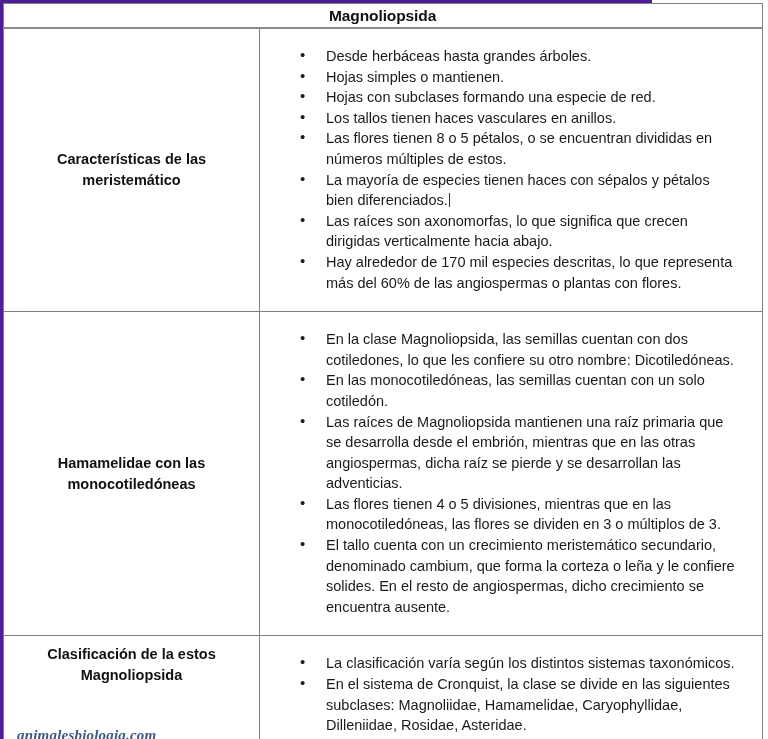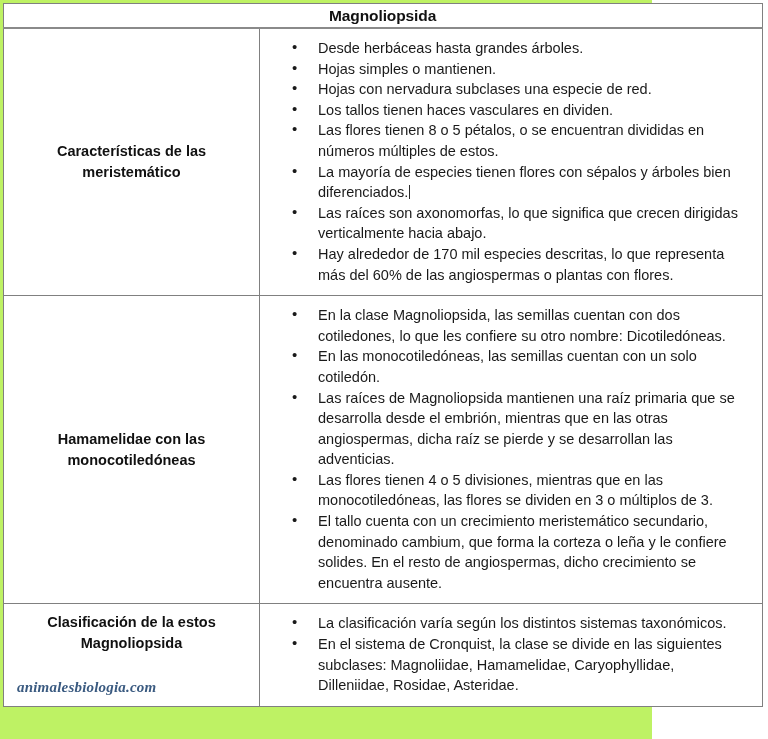--- a/index.html
+++ b/index.html
@@ -12,21 +12,21 @@
     height: 739px;
     font-family: "Liberation Sans", sans-serif;
     color: #1a1a1a;
     overflow: hidden;
   }
 
   .page {
     position: relative;
     width: 652px;
     height: 739px;
-    background: #bef264;
+    background: #4c1d95;
   }
 
   table.info-table {
     position: absolute;
     left: 3px;
     top: 3px;
     width: 760px;
     border-collapse: collapse;
     table-layout: fixed;
     background: #ffffff;
@@ -102,21 +102,21 @@
 
   
   .content-cell {
     vertical-align: top;
     padding: 5px 10px 6px 14px !important;
     font-size: 14.5px;
     line-height: 20.6px;
   }
 
   ul.bullets {
-    margin: 4px;
+    margin: 12px;
     padding: 0;
     list-style: none;
   }
   ul.bullets > li {
     position: relative;
     padding-left: 40px;
     margin: 0 0 0 0;
     color: #1a1a1a;
   }
   ul.bullets > li::before {
@@ -156,24 +156,24 @@
 
       <tr>
         <td class="label-cell">
           <span class="label-text">Características de las</span>
           <span class="label-text">meristemático</span>
         </td>
         <td class="content-cell">
           <ul class="bullets">
             <li>Desde herbáceas hasta grandes árboles.</li>
             <li>Hojas simples o mantienen.</li>
-            <li>Hojas con nervadura subclases una especie de red.</li>
-            <li>Los tallos tienen haces vasculares en dividen.</li>
+            <li>Hojas con subclases formando una especie de red.</li>
+            <li>Los tallos tienen haces vasculares en anillos.</li>
             <li>Las flores tienen 8 o 5 pétalos, o se encuentran divididas en números múltiples de estos.</li>
-            <li><span>La mayoría de especies tienen flores con sépalos y árboles bien diferenciados.</span><span class="caret"></span></li>
+            <li><span>La mayoría de especies tienen haces con sépalos y pétalos bien diferenciados.</span><span class="caret"></span></li>
             <li>Las raíces son axonomorfas, lo que significa que crecen dirigidas verticalmente hacia abajo.</li>
             <li>Hay alrededor de 170 mil especies descritas, lo que representa más del 60% de las angiospermas o plantas con flores.</li>
           </ul>
         </td>
       </tr>
 
       <tr>
         <td class="label-cell">
           <span class="label-text">Hamamelidae con las</span>
           <span class="label-text">monocotiledóneas</span>

